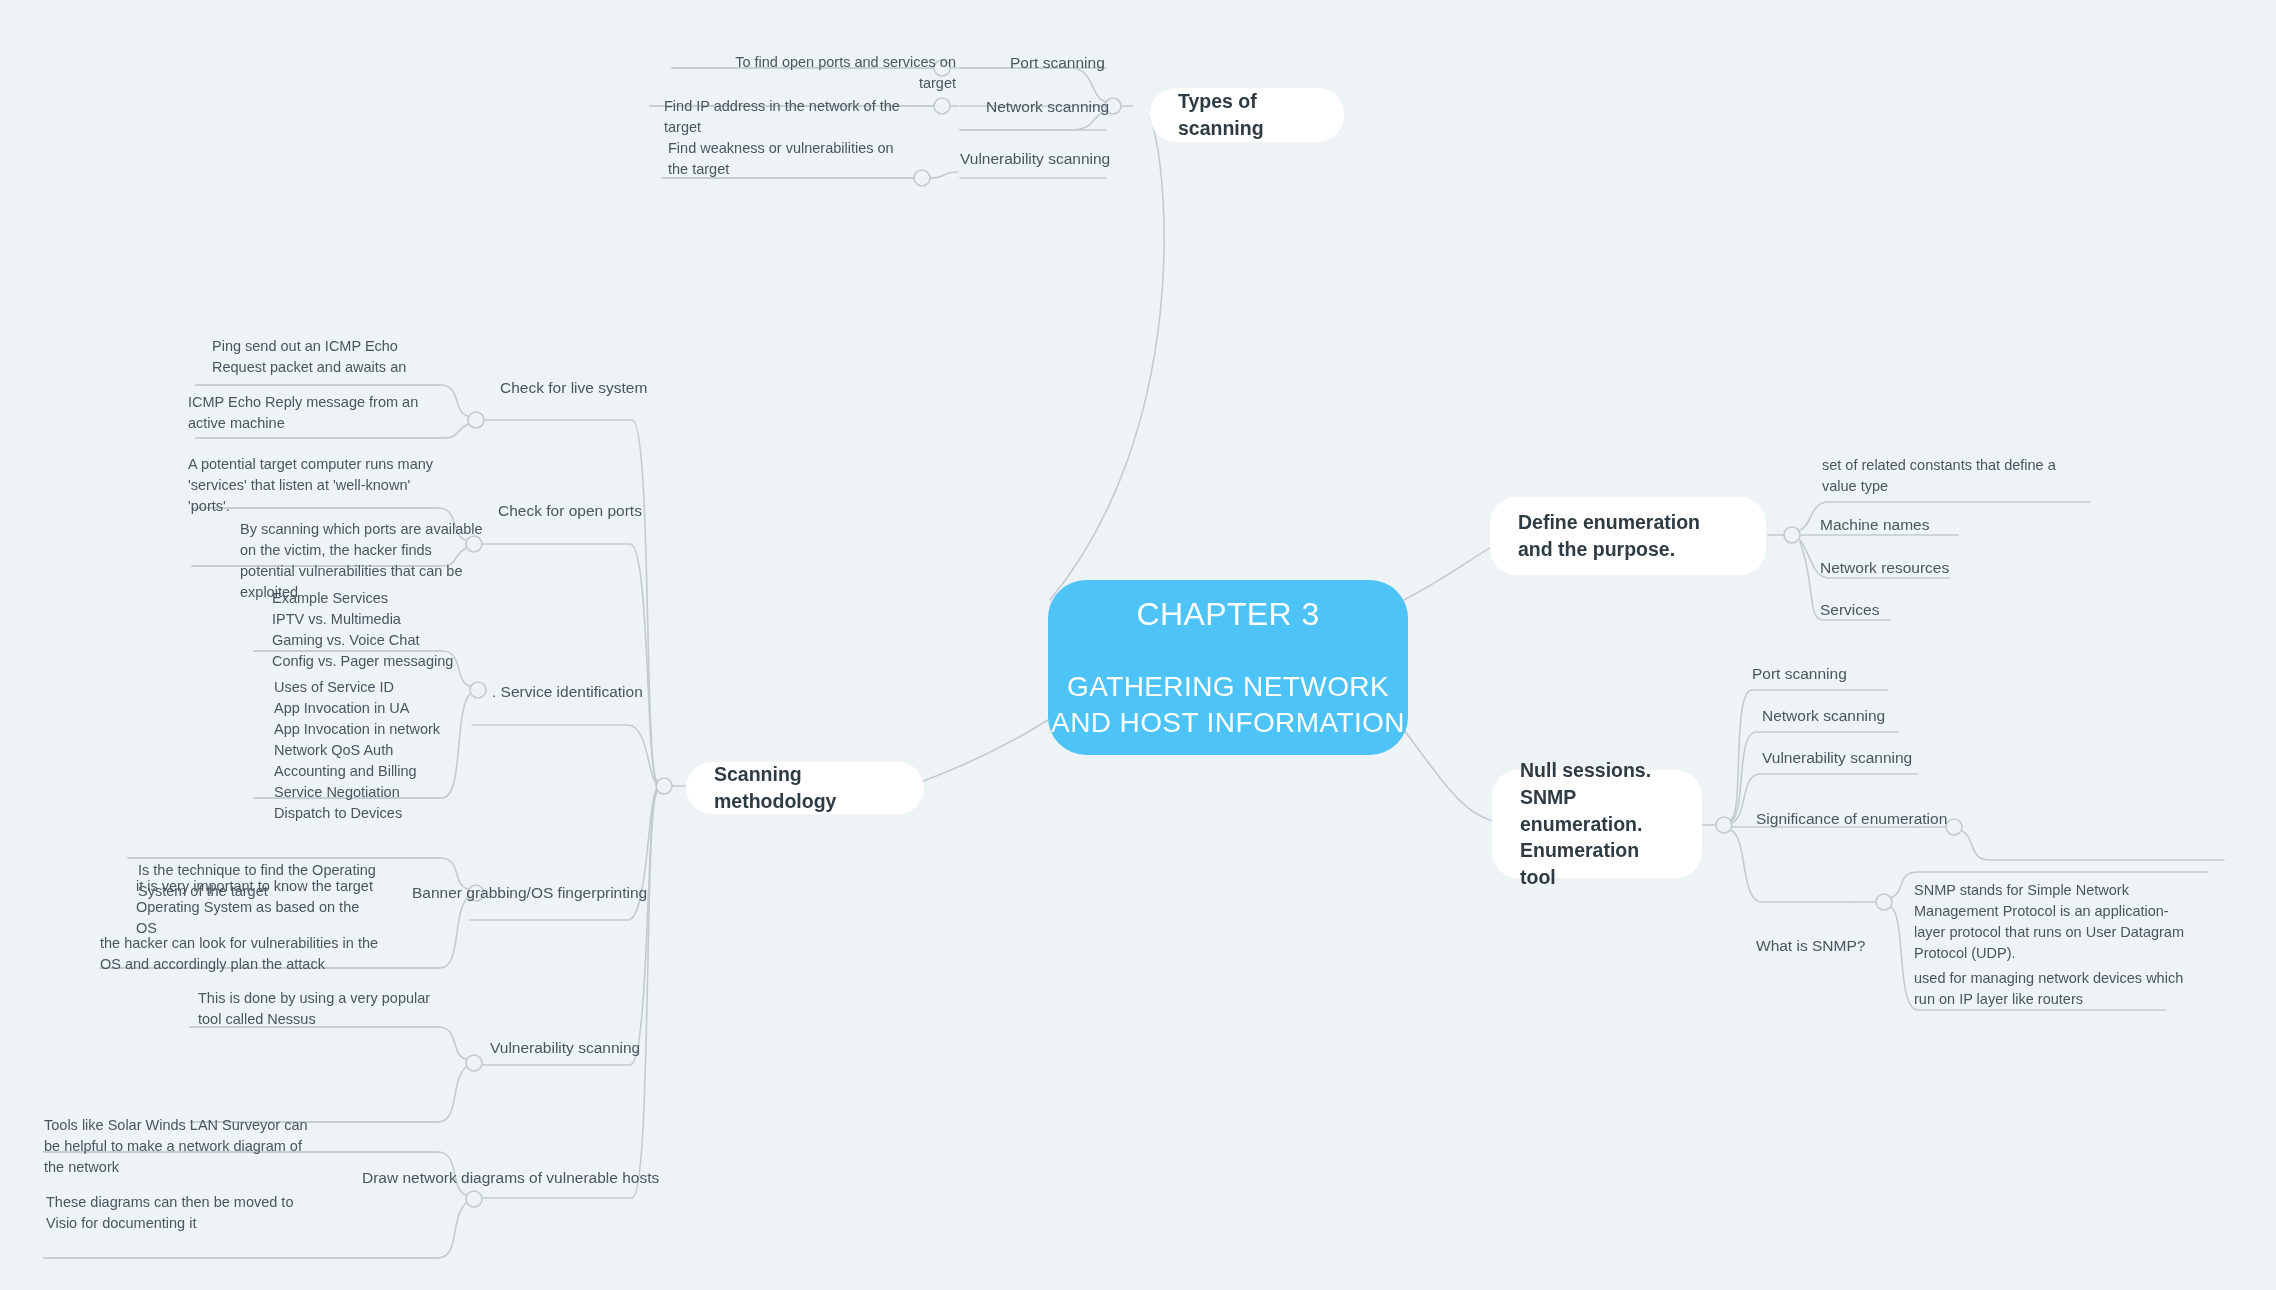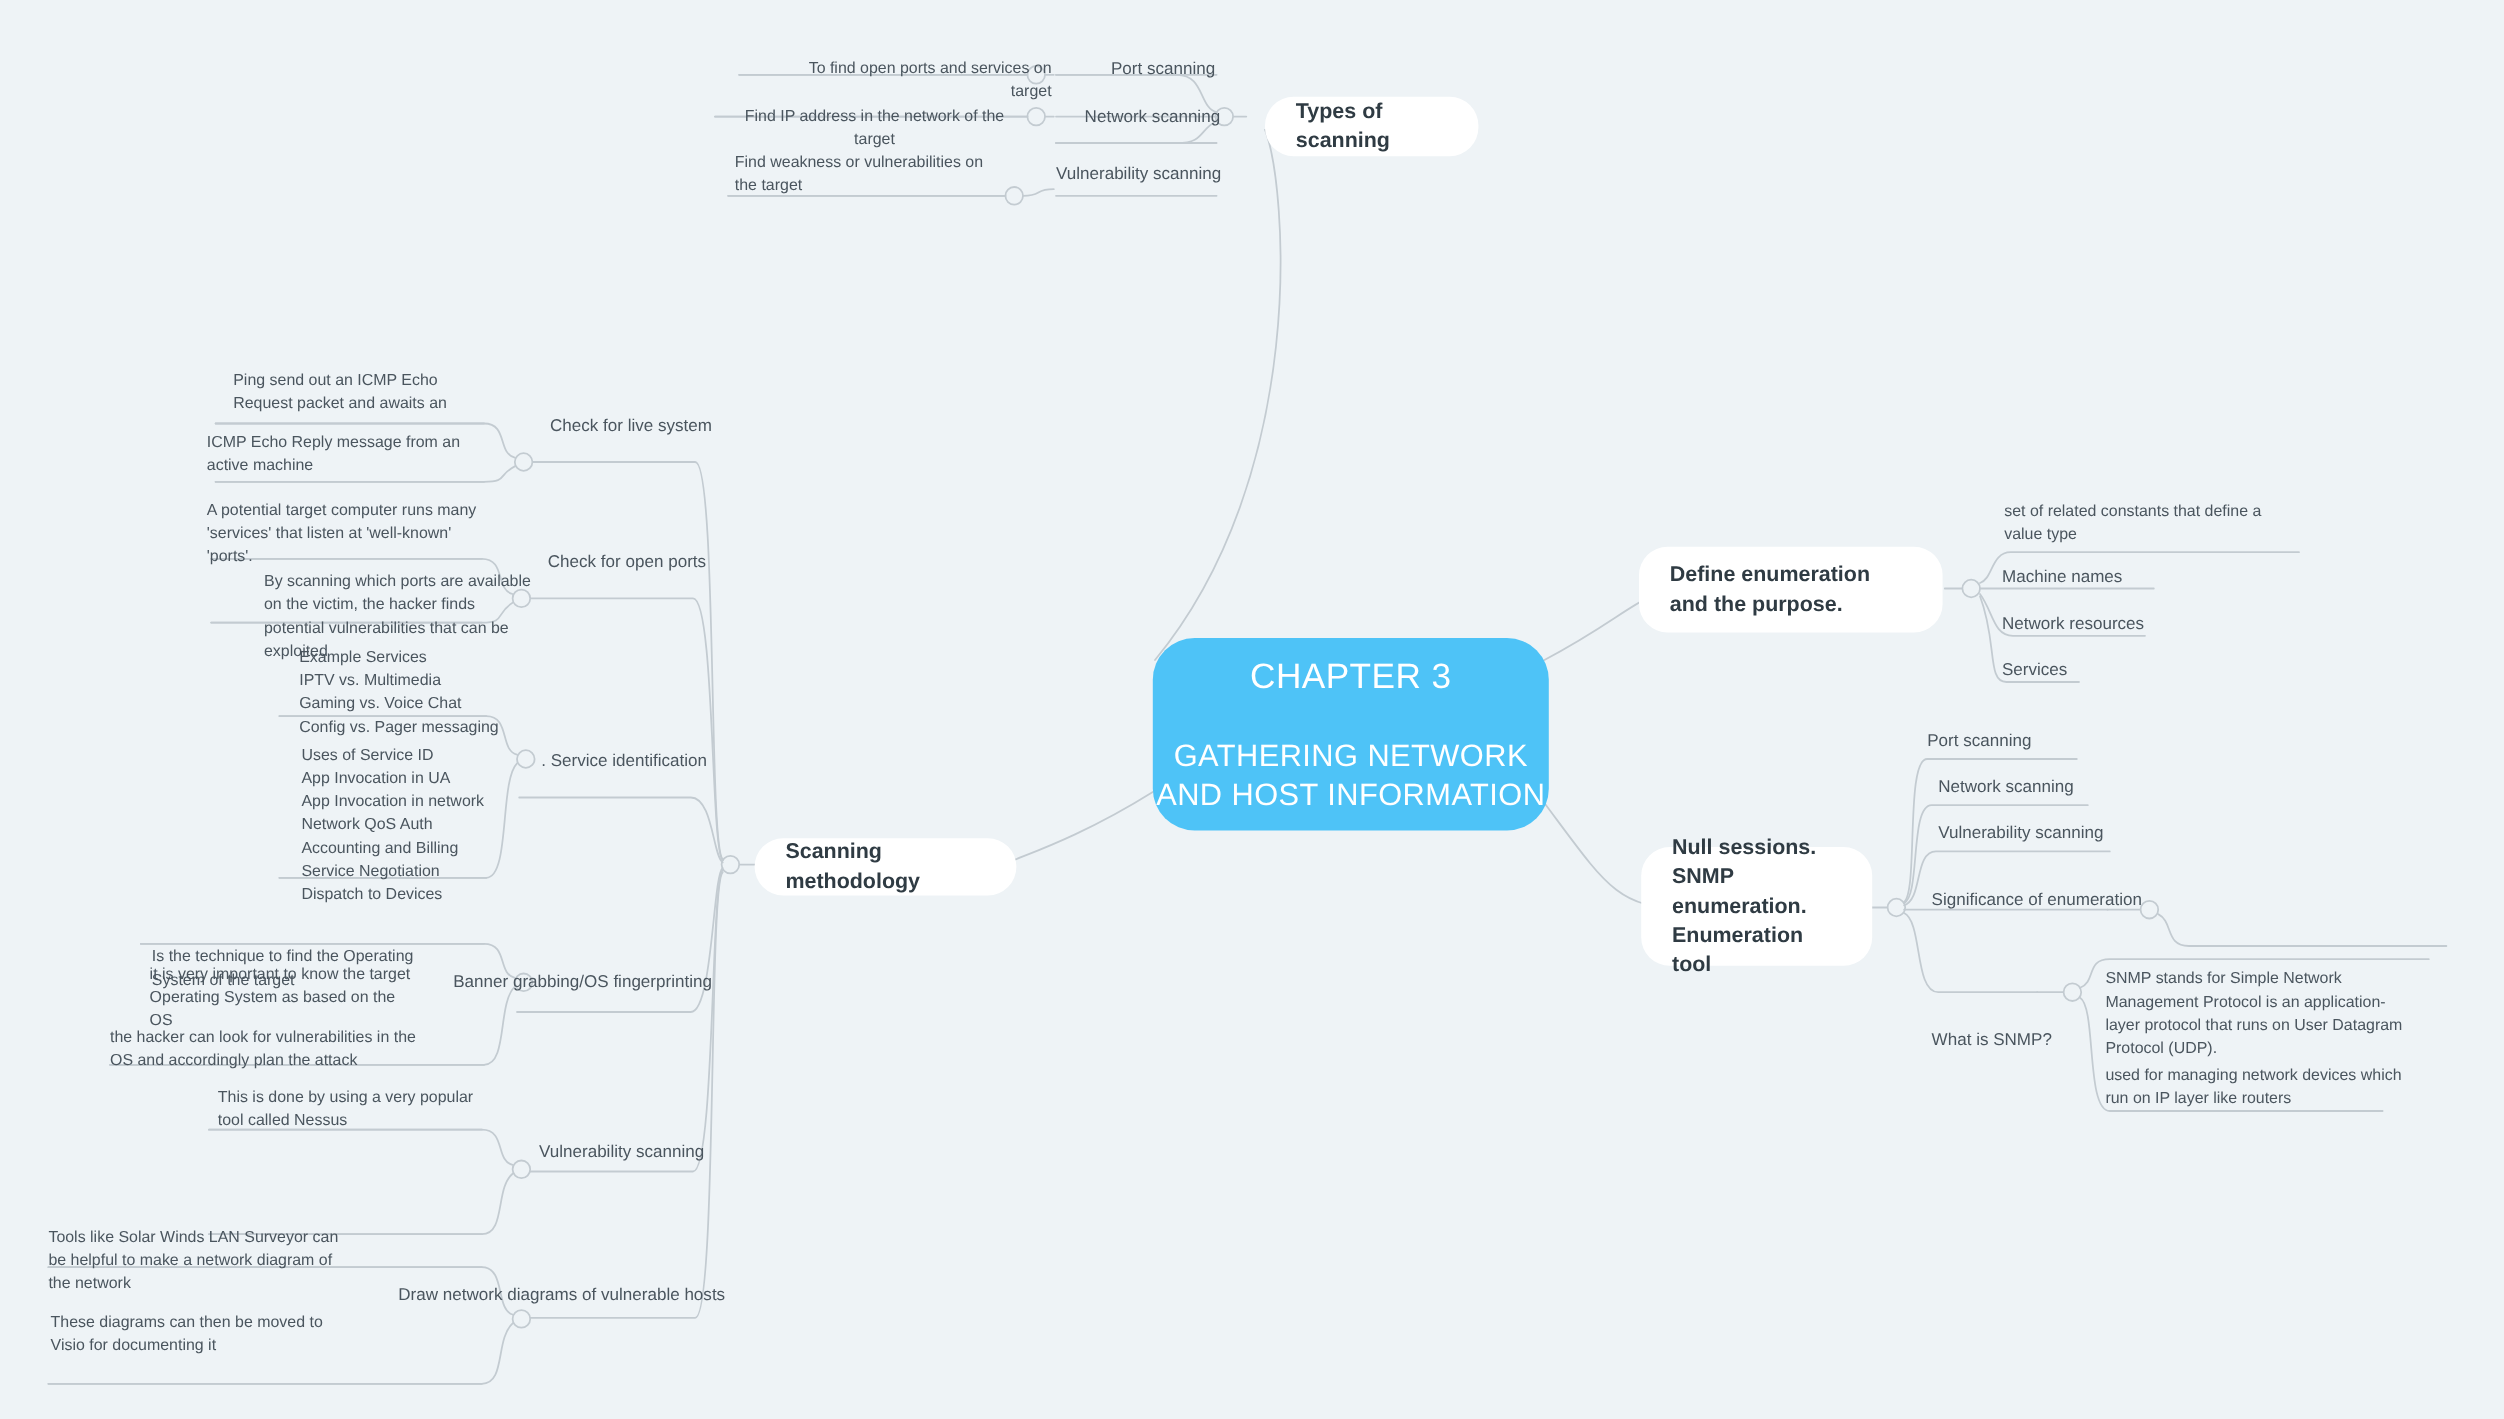--- a/index.html
+++ b/index.html
@@ -224,21 +224,21 @@
 
   <div class="node pill" style="left:686px; top:762px; width:238px; height:52px;">
     <span>Scanning methodology</span>
   </div>
 
   <div class="branch-label" style="left:1010px; top:52px;">Port scanning</div>
   <div class="branch-label" style="left:986px; top:96px;">Network scanning</div>
   <div class="branch-label" style="left:960px; top:148px;">Vulnerability scanning</div>
 
   <div class="leaf" style="left:706px; top:52px; width:250px; text-align:right;">To find open ports and services on target</div>
-  <div class="leaf" style="left:664px; top:96px; width:262px; text-align:center;">Find IP address in the network of the target</div>
+  <div class="leaf" style="left:664px; top:96px; width:262px; text-align:left;">Find IP address in the network of the target</div>
   <div class="leaf" style="left:668px; top:138px; width:230px;">Find weakness or vulnerabilities on the target</div>
 
   <div class="branch-label" style="left:1820px; top:514px;">Machine names</div>
   <div class="branch-label" style="left:1820px; top:557px;">Network resources</div>
   <div class="branch-label" style="left:1820px; top:599px;">Services</div>
 
   <div class="leaf" style="left:1822px; top:455px; width:268px;">set of related constants that define a value type</div>
 
   <div class="branch-label" style="left:1752px; top:663px;">Port scanning</div>
   <div class="branch-label" style="left:1762px; top:705px;">Network scanning</div>

